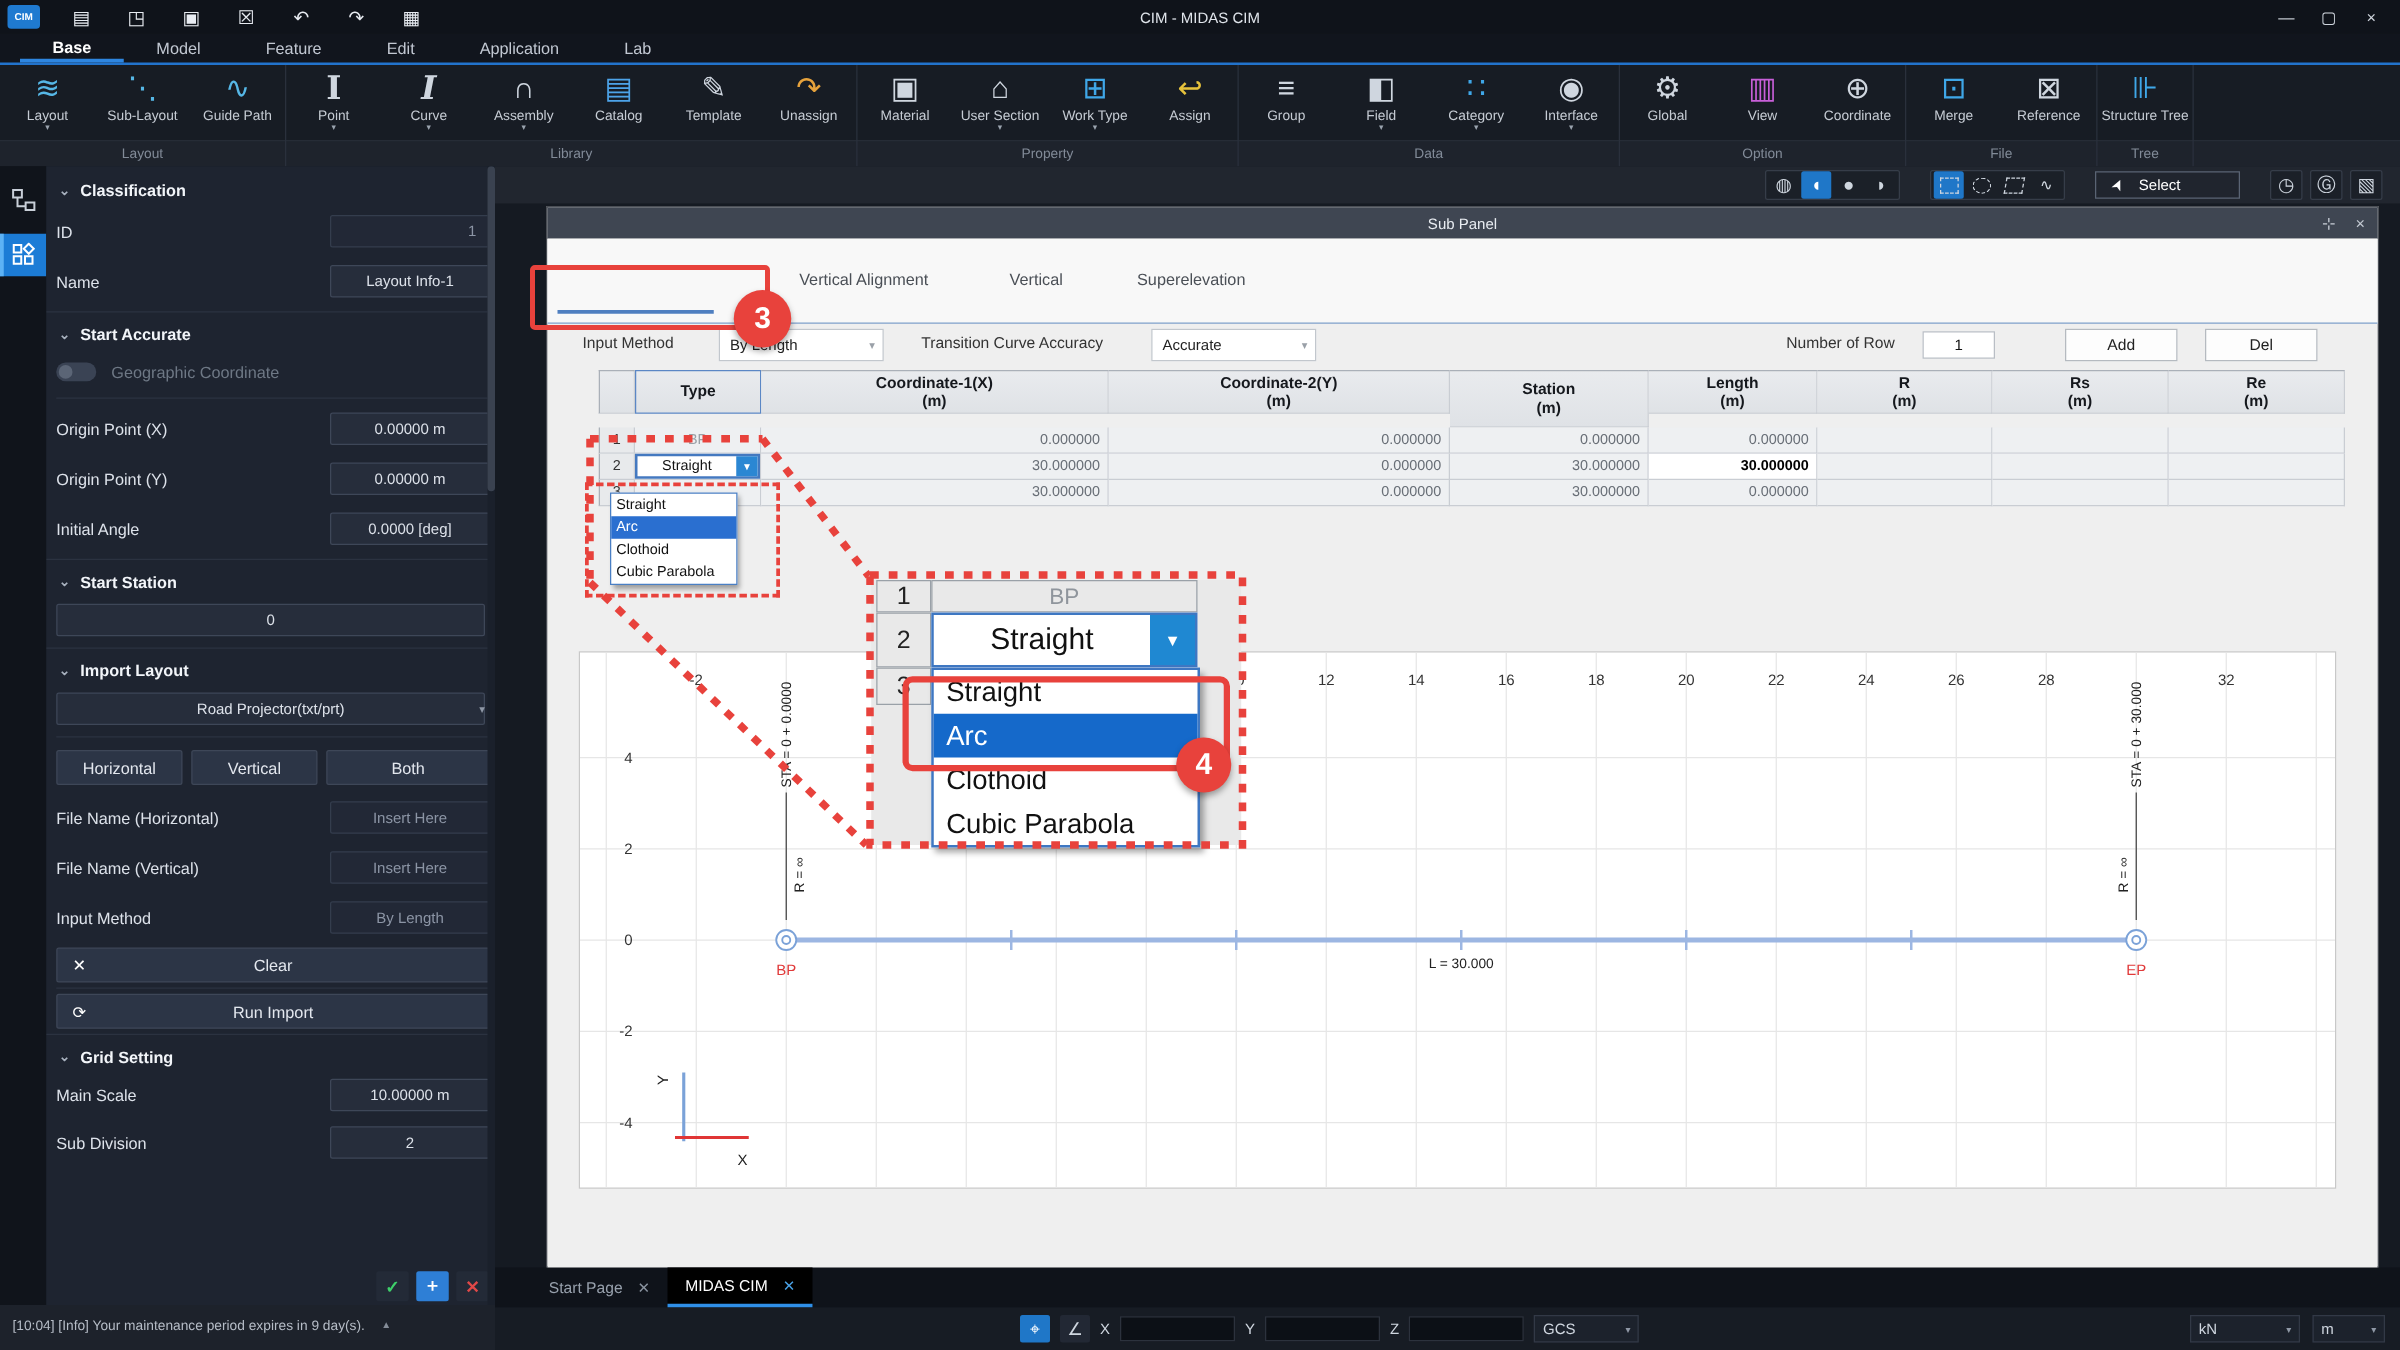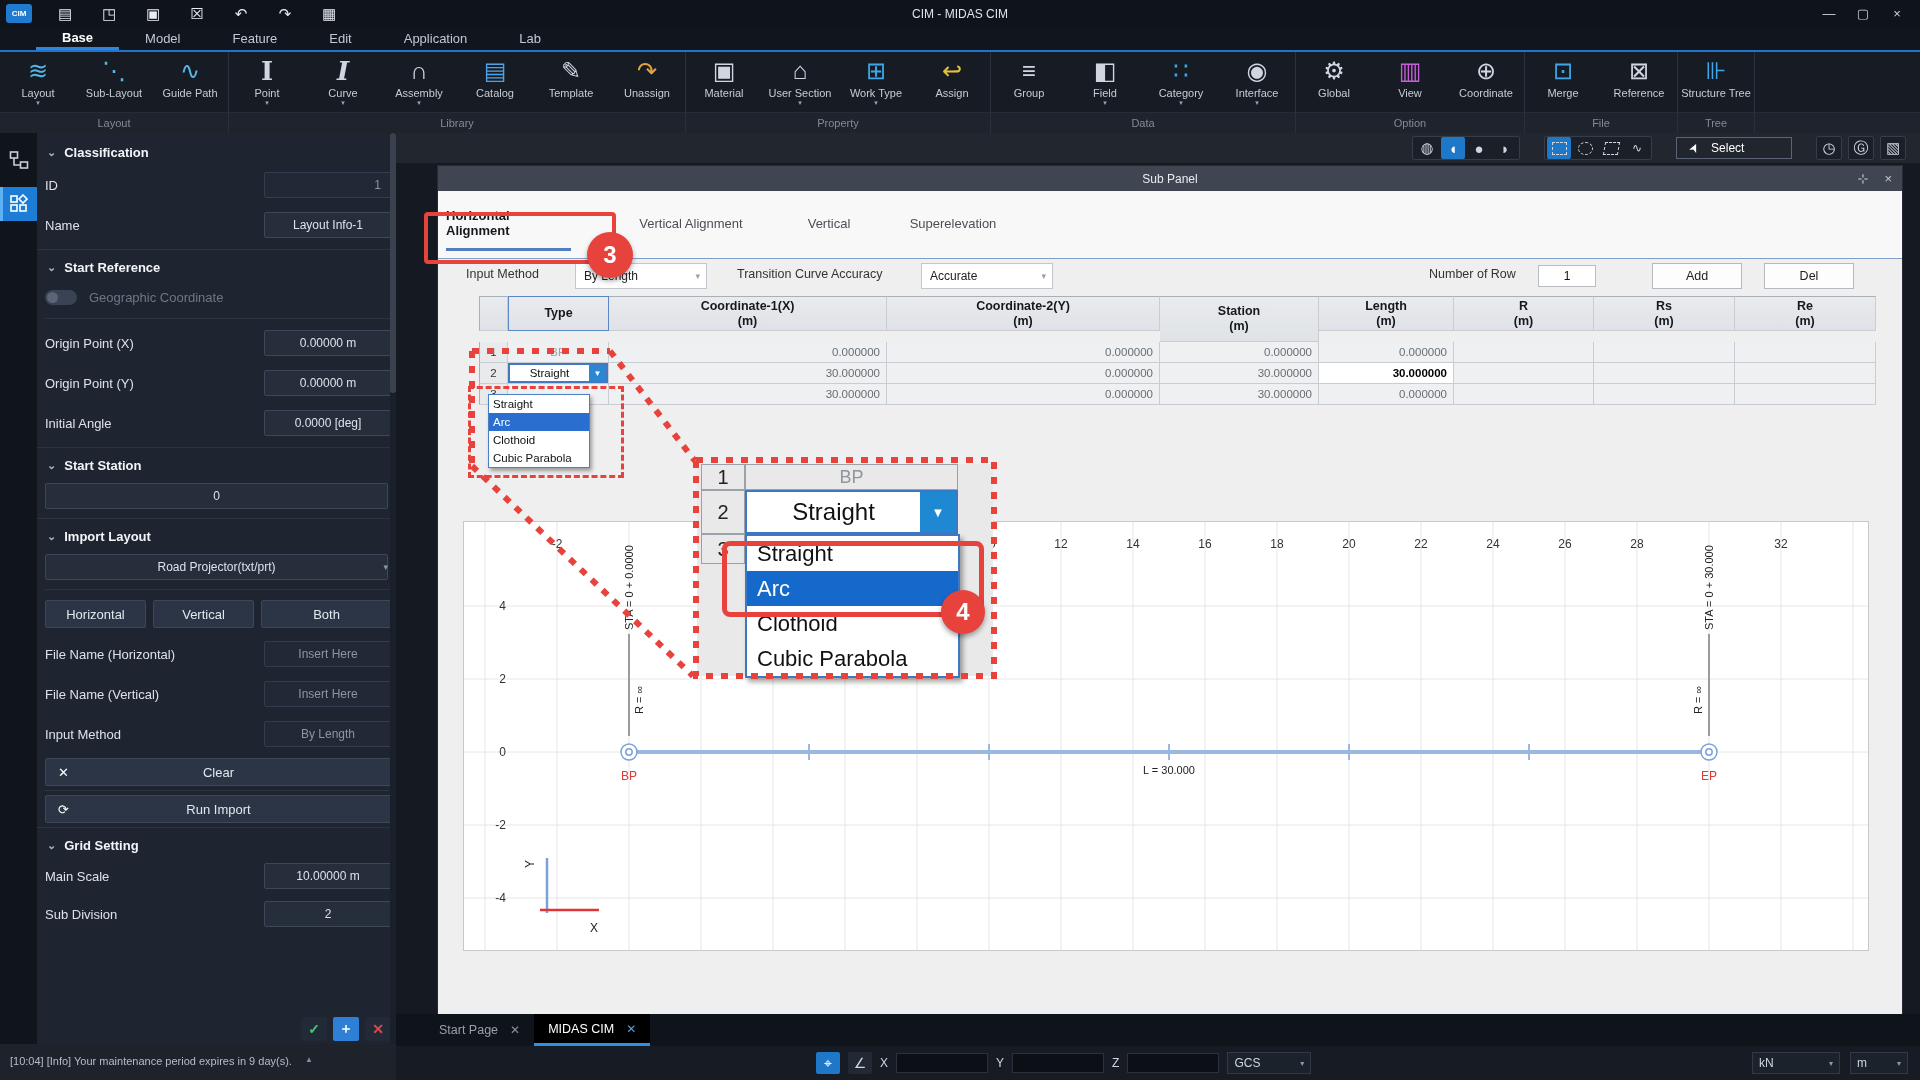--- a/index.html
+++ b/index.html
@@ -8,21 +8,21 @@
   
   .titlebar{position:absolute;left:0;top:0;width:1920px;height:27px;background:#0f131a;display:flex;align-items:center;}
   .logo{width:26px;height:19px;margin-left:6px;background:#1f7ad0;border-radius:3px;color:#fff;
         font-size:8px;font-weight:bold;display:flex;align-items:center;justify-content:center;}
   .tb-icons{display:flex;gap:22px;margin-left:22px;}
   .tb-ico{color:#e8ecf2;font-size:15px;width:22px;text-align:center;cursor:default;}
   .tb-title{position:absolute;left:0;right:0;text-align:center;font-size:12px;color:#dfe4ea;pointer-events:none;}
   .win-controls{position:absolute;right:6px;top:0;height:27px;display:flex;}
   .wc{width:34px;height:27px;display:flex;align-items:center;justify-content:center;color:#cfd5dd;font-size:13px;}
   
-  .menubar{position:absolute;left:0;top:27px;width:1920px;height:25px;background:#11151d;display:flex;align-items:stretch;padding-left:36px;border-bottom:2px solid #2273cc;box-sizing:border-box;}
+  .menubar{position:absolute;left:0;top:27px;width:1920px;height:25px;background:#11151d;display:flex;align-items:stretch;padding-left:16px;border-bottom:2px solid #2273cc;box-sizing:border-box;}
   .mitem{padding:0 26px;display:flex;align-items:center;color:#c2c8d2;font-size:13px;}
   .mitem.act{color:#fff;font-weight:bold;border-bottom:3px solid #2e86e0;}
   
   .ribbon{position:absolute;left:0;top:52px;width:1920px;height:81px;background:#171c24;}
   .ribbon .band{position:absolute;left:0;bottom:0;width:1920px;height:20px;background:#1e232c;border-top:1px solid #262c36;}
   .rgroups{position:absolute;left:0;top:0;display:flex;height:81px;}
   .rgroup{display:flex;flex-direction:column;border-right:1px solid #2a303c;}
   .ritems{display:flex;flex:1;}
   .ritem{width:76px;display:flex;flex-direction:column;align-items:center;justify-content:flex-start;padding-top:3px;}
   .rglyph{height:32px;font-size:24px;line-height:32px;color:#cfd6df;}
@@ -379,21 +379,21 @@
           <span class="slbl">ID</span>
         <div class="inp dis num">1</div>
         </div>
       <div class="srow">
           <span class="slbl">Name</span>
         <div class="inp">Layout Info-1</div>
         </div>
       <div class="divider"></div>
       <div class="sec-h">
           <span class="chev">⌄</span>
-          <span>Start Reference</span>
+          <span>Start Accurate</span>
         </div>
       <div class="srow" style="height:34px;">
           <span class="toggle">
             <span class="knob"></span>
           </span>
         <span class="glbl">Geographic Coordinate</span>
         </div>
       <div class="divider short"></div>
       <div class="srow">
           <span class="slbl">Origin Point (X)</span>
@@ -517,21 +517,20 @@
     <div class="window">
       <div class="win-title">
         <span>Sub Panel</span>
         <span class="wt-icons">
           <span>⊹</span>
           <span>×</span>
         </span>
       </div>
       <div class="win-body" id="win-body">
         <div class="ptabs" id="ptabs">
-            <div class="ptab act" style="left: 8px; width: 130px;">Horizontal Alignment</div>
             <div class="ptab" style="left: 193px; width: 120px;">Vertical Alignment</div>
             <div class="ptab" style="left: 356px; width: 70px;">Vertical</div>
             <div class="ptab" style="left: 465px; width: 100px;">Superelevation</div>
             <div class="ptab-underline"></div>
           </div>
 
         <div class="pctrl">
           <span class="clbl" style="left:28px;">Input Method</span>
           <div class="csel" style="left:137px;width:132px;">
               <span>By Length</span>

